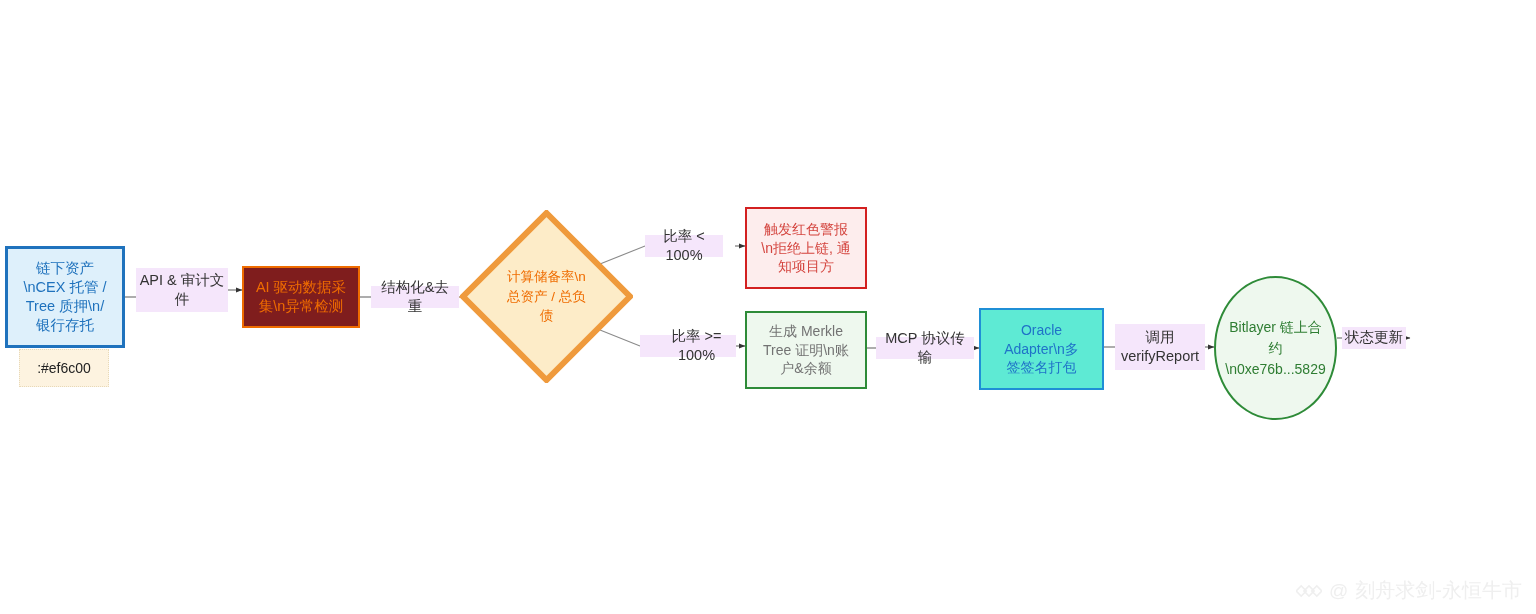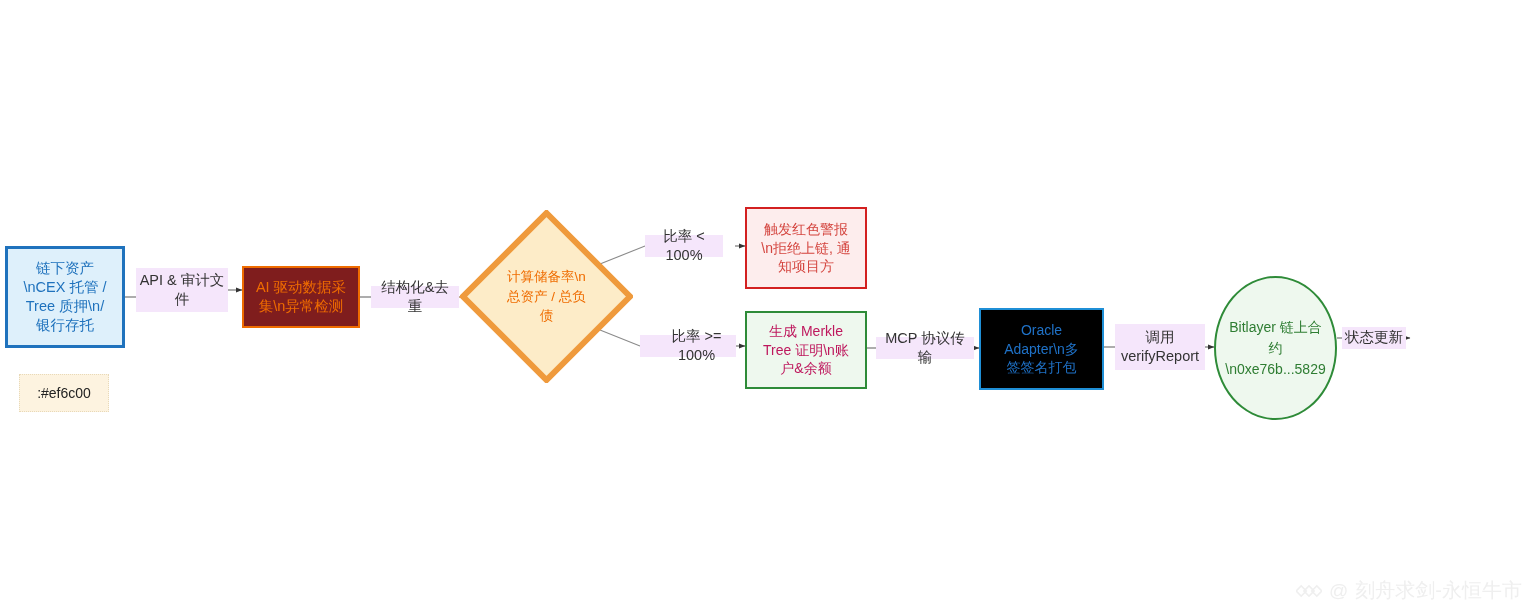--- a/index.html
+++ b/index.html
@@ -114,32 +114,32 @@
   }
 
   
   .n-merkle {
     left: 745px;
     top: 311px;
     width: 122px;
     height: 78px;
     border: 2.5px solid #2e8b38;
     background: #eef8ee;
-    color: #be185d;
+    color: #737373;
     font-size: 14px;
   }
 
   
   .n-oracle {
     left: 979px;
     top: 308px;
     width: 125px;
     height: 82px;
     border: 2.5px solid #1f8fd6;
-    background: #000000;
+    background: #5eead4;
     color: #1f72c8;
     font-size: 14px;
   }
 
   
   .n-circle {
     left: 1214px;
     top: 276px;
     width: 123px;
     height: 144px;
@@ -188,21 +188,21 @@
   .el-lt       { left: 645px; top: 235px; width: 78px;  height: 22px; }
   .el-ge       { left: 640px; top: 335px; width: 96px;  height: 22px; padding-left: 20px; }
   .el-mcp      { left: 876px; top: 337px; width: 98px;  height: 22px; }
   .el-verify   { left: 1115px; top: 324px; width: 90px; height: 46px; }
   .el-status   { left: 1342px; top: 327px; width: 64px; height: 22px; }
 
   
   .chip {
     position: absolute;
     left: 19px;
-    top: 374px;
+    top: 349px;
     width: 90px;
     height: 38px;
     box-sizing: border-box;
     background: #fdf3e0;
     border: 1px dotted #e8d9b8;
     color: #222222;
     font-size: 14px;
     display: flex;
     align-items: center;
     justify-content: center;

